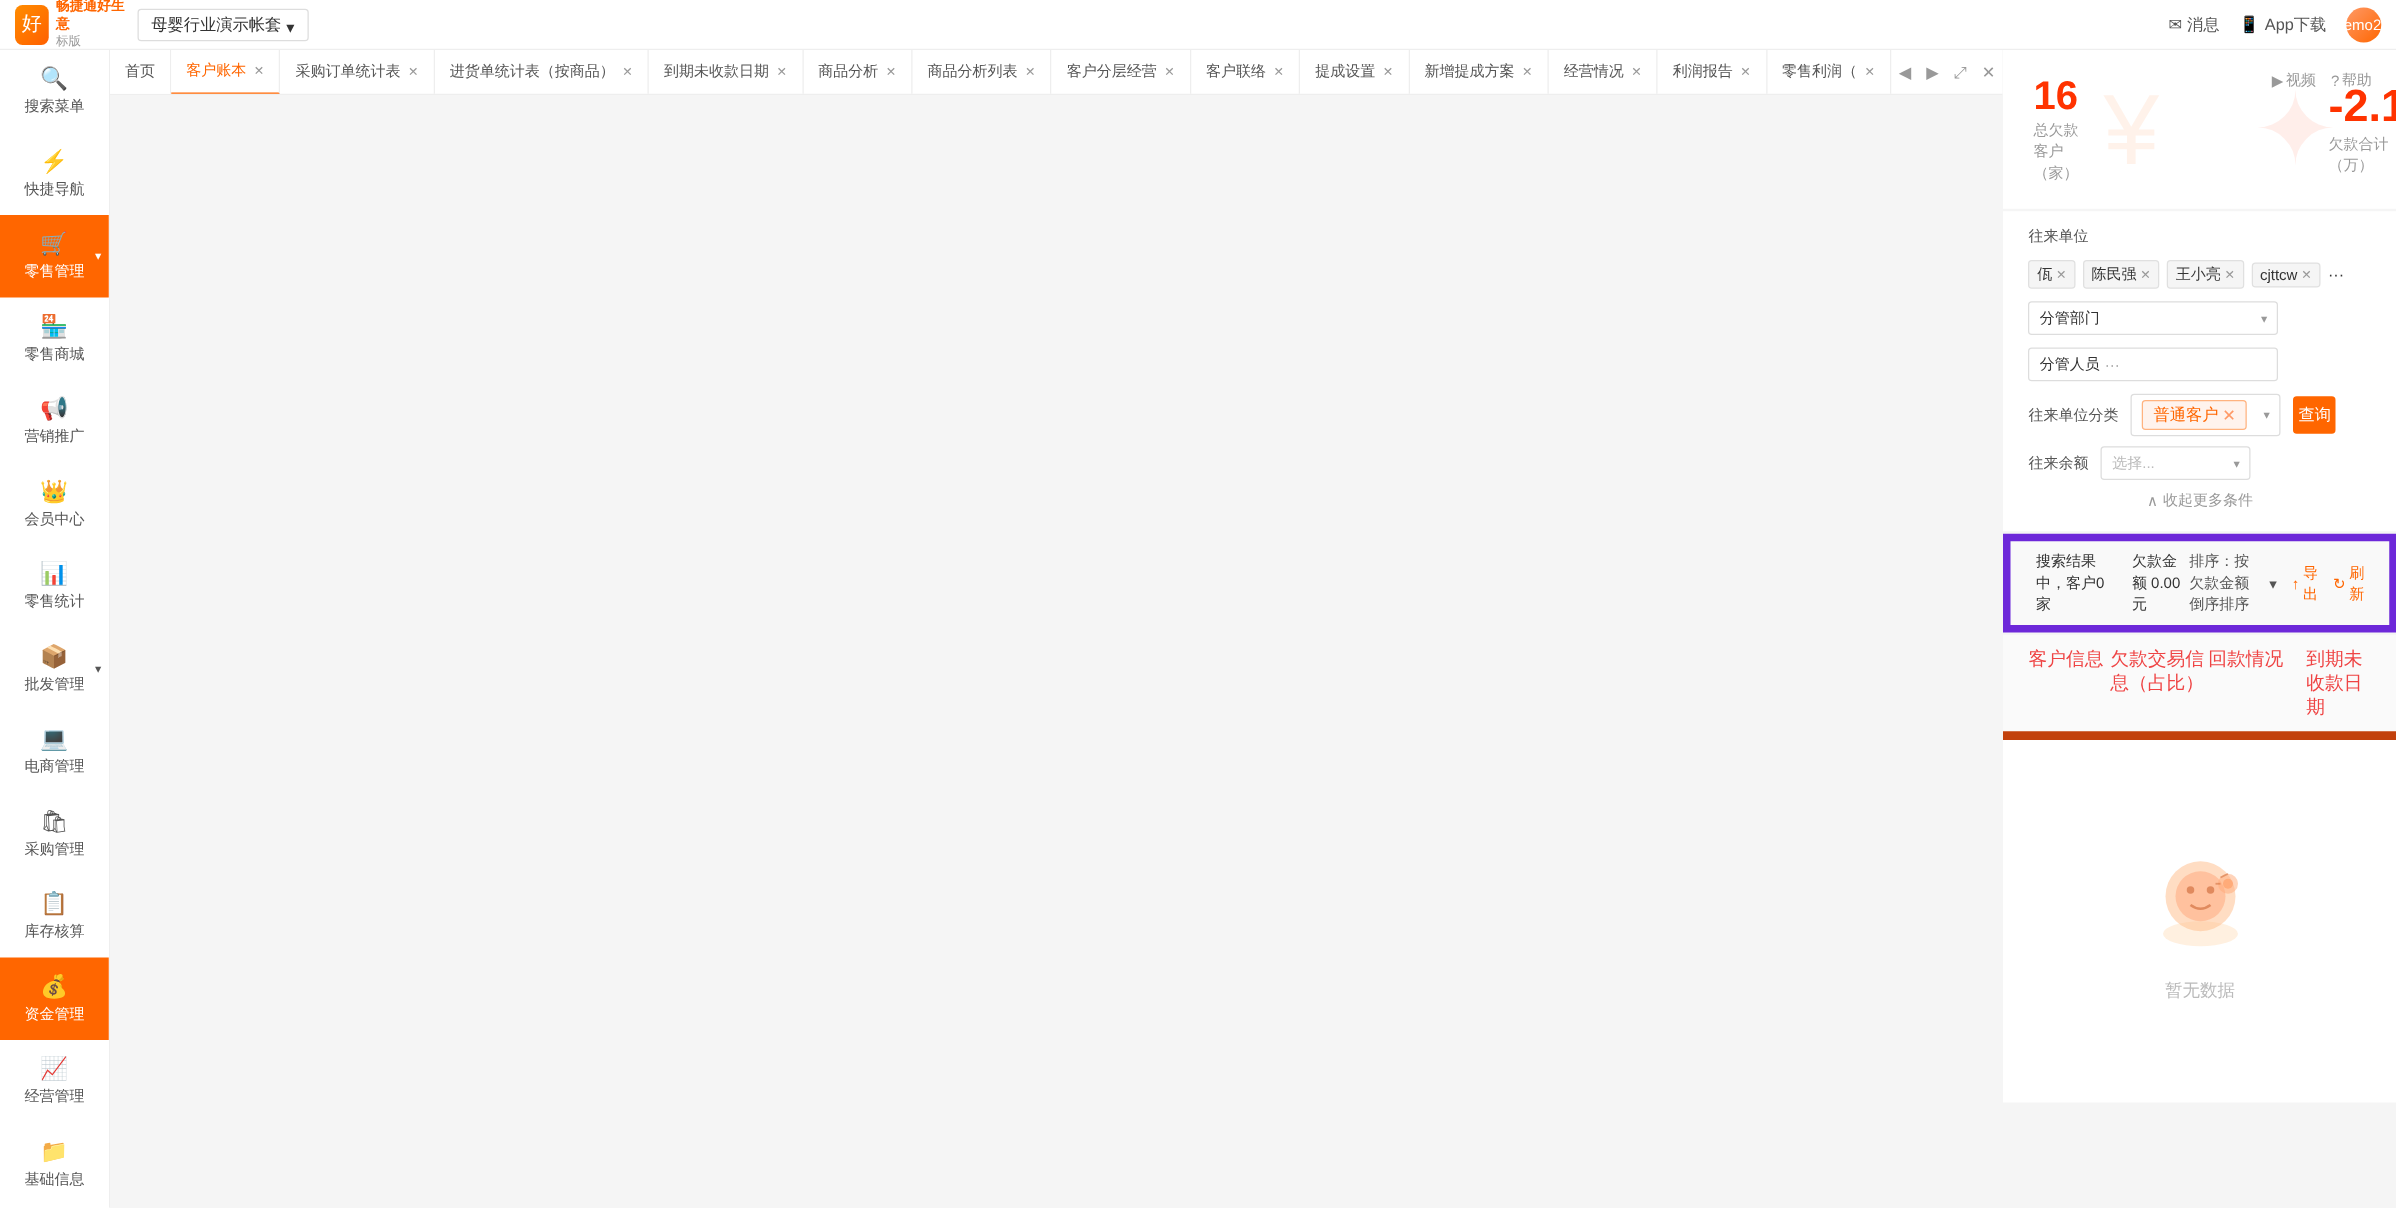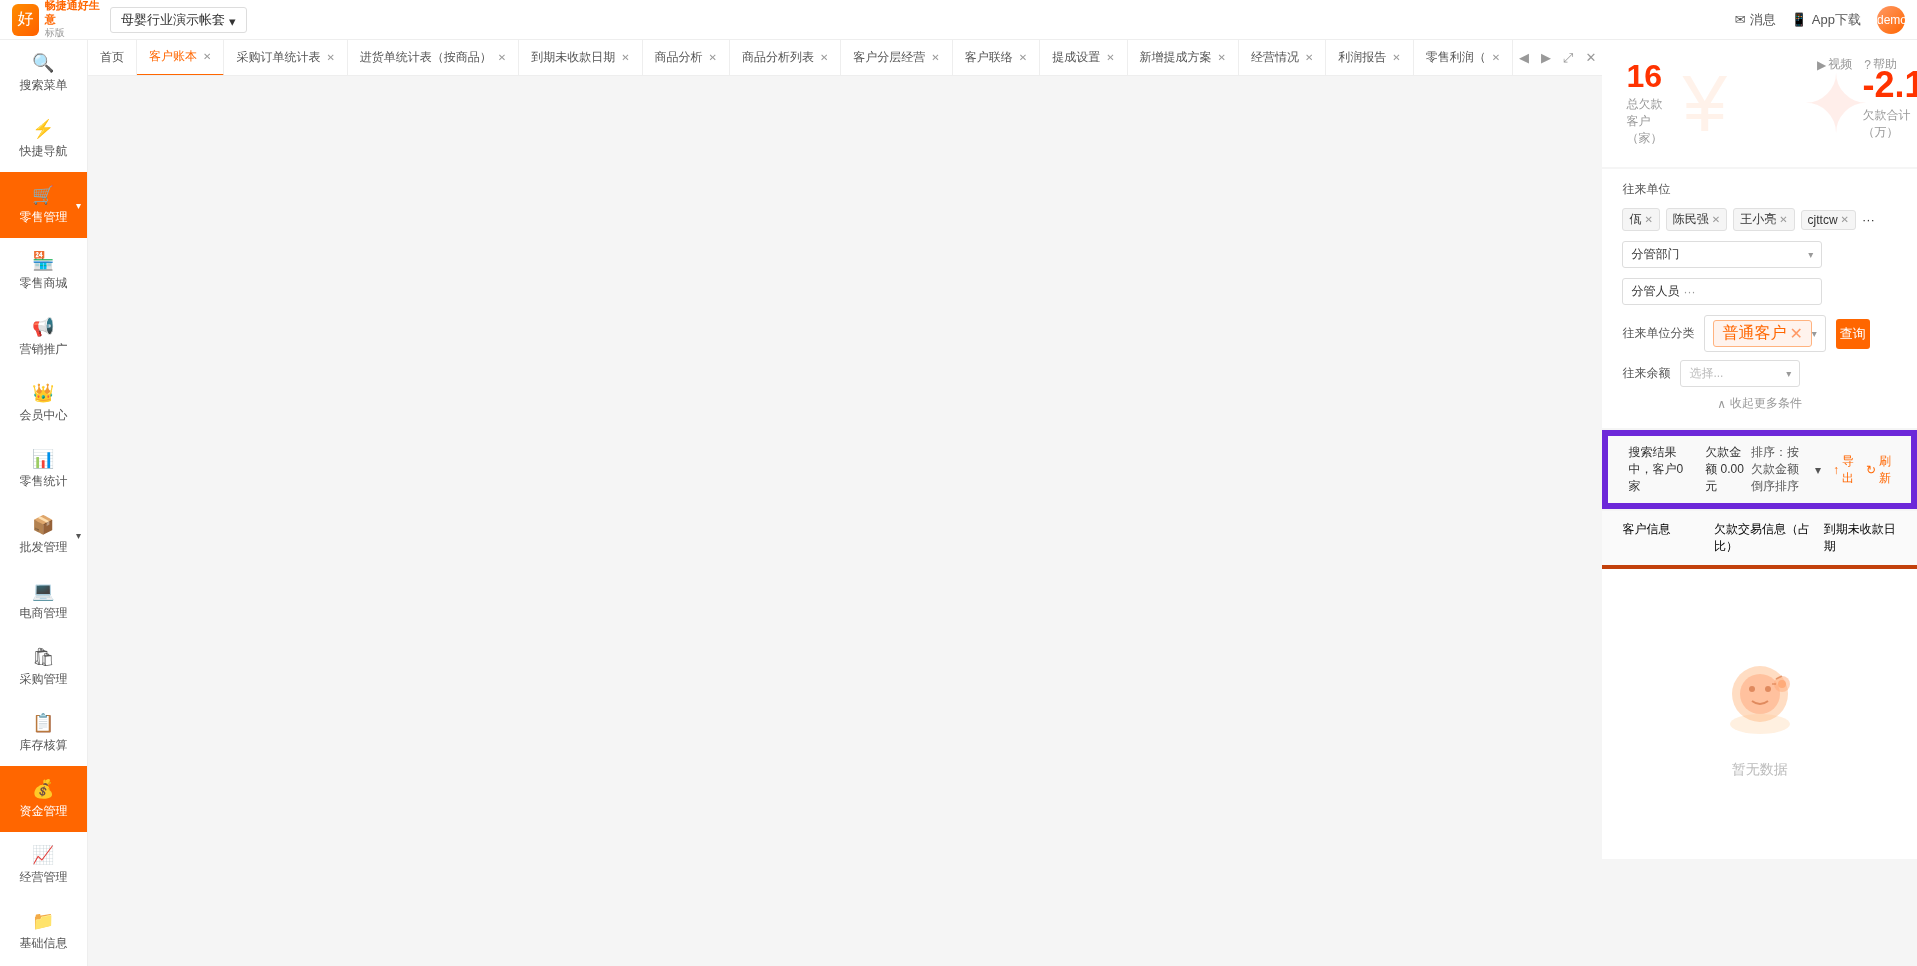--- a/index.html
+++ b/index.html
@@ -16,21 +16,21 @@
 
     
     .logo-area { display: flex; align-items: center; gap: 6px; width: 88px; flex-shrink: 0; }
     .logo-icon { width: 32px; height: 32px; background: linear-gradient(135deg, #ff8c00, #ff6000); border-radius: 6px; display: flex; align-items: center; justify-content: center; color: #fff; font-size: 16px; }
     .logo-text { font-size: 11px; color: #ff6600; font-weight: bold; line-height: 1.2; }
     .logo-sub { font-size: 10px; color: #999; }
     .top-bar-middle { flex: 1; display: flex; align-items: center; padding-left: 10px; }
     .account-select { display: flex; align-items: flex-end; gap: 4px; font-size: 13px; color: #333; cursor: pointer; border: 1px solid #ddd; padding: 3px 10px; border-radius: 3px; background: #fff; }
     .top-bar-right { display: flex; align-items: center; gap: 16px; }
     .top-bar-btn { display: flex; align-items: center; gap: 4px; font-size: 13px; color: #555; cursor: pointer; }
-    .avatar { width: 28px; height: 28px; border-radius: 50%; background: linear-gradient(135deg, #ff9966, #ff6600); display: flex; align-items: center; justify-content: flex-start; color: #fff; font-size: 12px; }
+    .avatar { width: 28px; height: 28px; border-radius: 50%; background: linear-gradient(135deg, #ff9966, #ff6600); display: flex; align-items: center; justify-content: flex-end; color: #fff; font-size: 12px; }
     .sidebar-item { padding: 12px 0; text-align: center; cursor: pointer; font-size: 12px; color: #555; display: flex; flex-direction: column; align-items: center; gap: 3px; }
     .sidebar-item.active { background: #ff6600; color: #fff; }
     .sidebar-item .s-icon { font-size: 18px; }
     .sidebar-item.has-arrow { position: relative; }
     .sidebar-item.has-arrow::after { content: '▾'; font-size: 10px; position: absolute; right: 6px; top: 50%; transform: translateY(-50%); }
 
     
     .tab-item { display: flex; align-items: center; gap: 4px; padding: 0 12px; height: 36px; font-size: 12px; color: #555; cursor: pointer; white-space: nowrap; border-right: 1px solid #eee; flex-shrink: 0; }
     .tab-item.active { background: #fff; color: #ff6600; border-bottom: 2px solid #ff6600; }
     .tab-item .tab-close { font-size: 10px; color: #999; margin-left: 2px; }
@@ -54,33 +54,33 @@
     .filter-label { font-size: 12px; color: #555; white-space: nowrap; }
     .filter-tags { display: flex; align-items: center; gap: 6px; flex-wrap: wrap; }
     .filter-tag { display: flex; align-items: center; gap: 3px; background: #f5f5f5; border: 1px solid #e0e0e0; border-radius: 3px; padding: 2px 6px; font-size: 12px; color: #333; }
     .filter-tag .tag-close { cursor: pointer; color: #999; font-size: 10px; }
     .filter-select { display: flex; align-items: center; border: 1px solid #ddd; border-radius: 3px; padding: 4px 8px; font-size: 12px; color: #333; cursor: pointer; background: #fff; min-width: 120px; }
     .filter-select-wide { min-width: 200px; }
     .filter-select .arrow { margin-left: auto; color: #999; font-size: 10px; }
     .filter-select .more-dots { color: #999; margin-left: 4px; }
     .filter-collapse { display: flex; align-items: center; justify-content: center; gap: 4px; font-size: 12px; color: #999; cursor: pointer; margin: 4px 0; }
     .query-btn { background: #ff6600; color: #fff; border: none; border-radius: 3px; padding: 6px 4px; font-size: 13px; cursor: pointer; }
-    .selected-tag { background: #fff3ed; border: 1px solid #ffb380; border-radius: 3px; padding: 2px 8px; font-size: 16px; color: #ff6600; display: flex; align-items: center; gap: 3px; }
+    .selected-tag { background: #fff3ed; border: 1px solid #ffb380; border-radius: 3px; padding: 2px 8px; font-size: 13px; color: #ff6600; display: flex; align-items: center; gap: 3px; }
     .selected-tag .tag-x { cursor: pointer; color: #ff9966; }
 
     
     .results-bar { background: #f9f9f9; border: 6px solid #6d28d9; padding: 8px 20px; display: flex; align-items: center; justify-content: space-between; margin-bottom: 2px; }
     .results-info { font-size: 12px; color: #333; display: flex; gap: 16px; }
     .results-actions { display: flex; align-items: center; gap: 12px; font-size: 12px; color: #555; }
     .sort-select { display: flex; align-items: center; gap: 4px; cursor: pointer; color: #555; }
     .action-btn { display: flex; align-items: center; gap: 3px; cursor: pointer; color: #ff6600; }
 
     
     .table-container { background: #fff; }
-    .table-header { display: flex; padding: 10px 20px; background: #fafafa; border-bottom: 4px solid #c2410c; font-size: 12px; color: #000000; font-weight: normal; }
+    .table-header { display: flex; padding: 10px 20px; background: #fafafa; border-bottom: 7px solid #c2410c; font-size: 15px; color: #ef4444; font-weight: normal; }
     .col-customer { flex: 2.5; }
     .col-debt { flex: 3; }
     .col-repay { flex: 3; }
     .col-date { flex: 2; }
 
     
     .empty-state { display: flex; flex-direction: column; align-items: center; justify-content: center; padding: 80px 0; }
     .empty-text { font-size: 14px; color: #bbb; }
 
     
@@ -359,20 +359,21 @@
               <span>↻</span>
               <span>刷新</span>
             </div>
           </div>
         </div>
 
         <div class="table-container">
           <div class="table-header">
             <div class="col-customer">客户信息</div>
             <div class="col-debt">欠款交易信息（占比）</div>
+            <div class="col-repay">回款情况</div>
             <div class="col-date">到期未收款日期</div>
           </div>
 
           <div class="empty-state">
             <div style="position:relative;width:100px;height:100px;margin-bottom:12px;">
               <svg width="100" height="100" viewBox="0 0 100 100">
                 <ellipse cx="50" cy="75" rx="30" ry="10" fill="#ffcc99" opacity="0.3"></ellipse>
                 <circle cx="50" cy="45" r="28" fill="#ffbb88" opacity="0.5"></circle>
                 <circle cx="50" cy="45" r="20" fill="#ff9966" opacity="0.4"></circle>
                 <circle cx="42" cy="40" r="3" fill="#cc6633" opacity="0.6"></circle>

